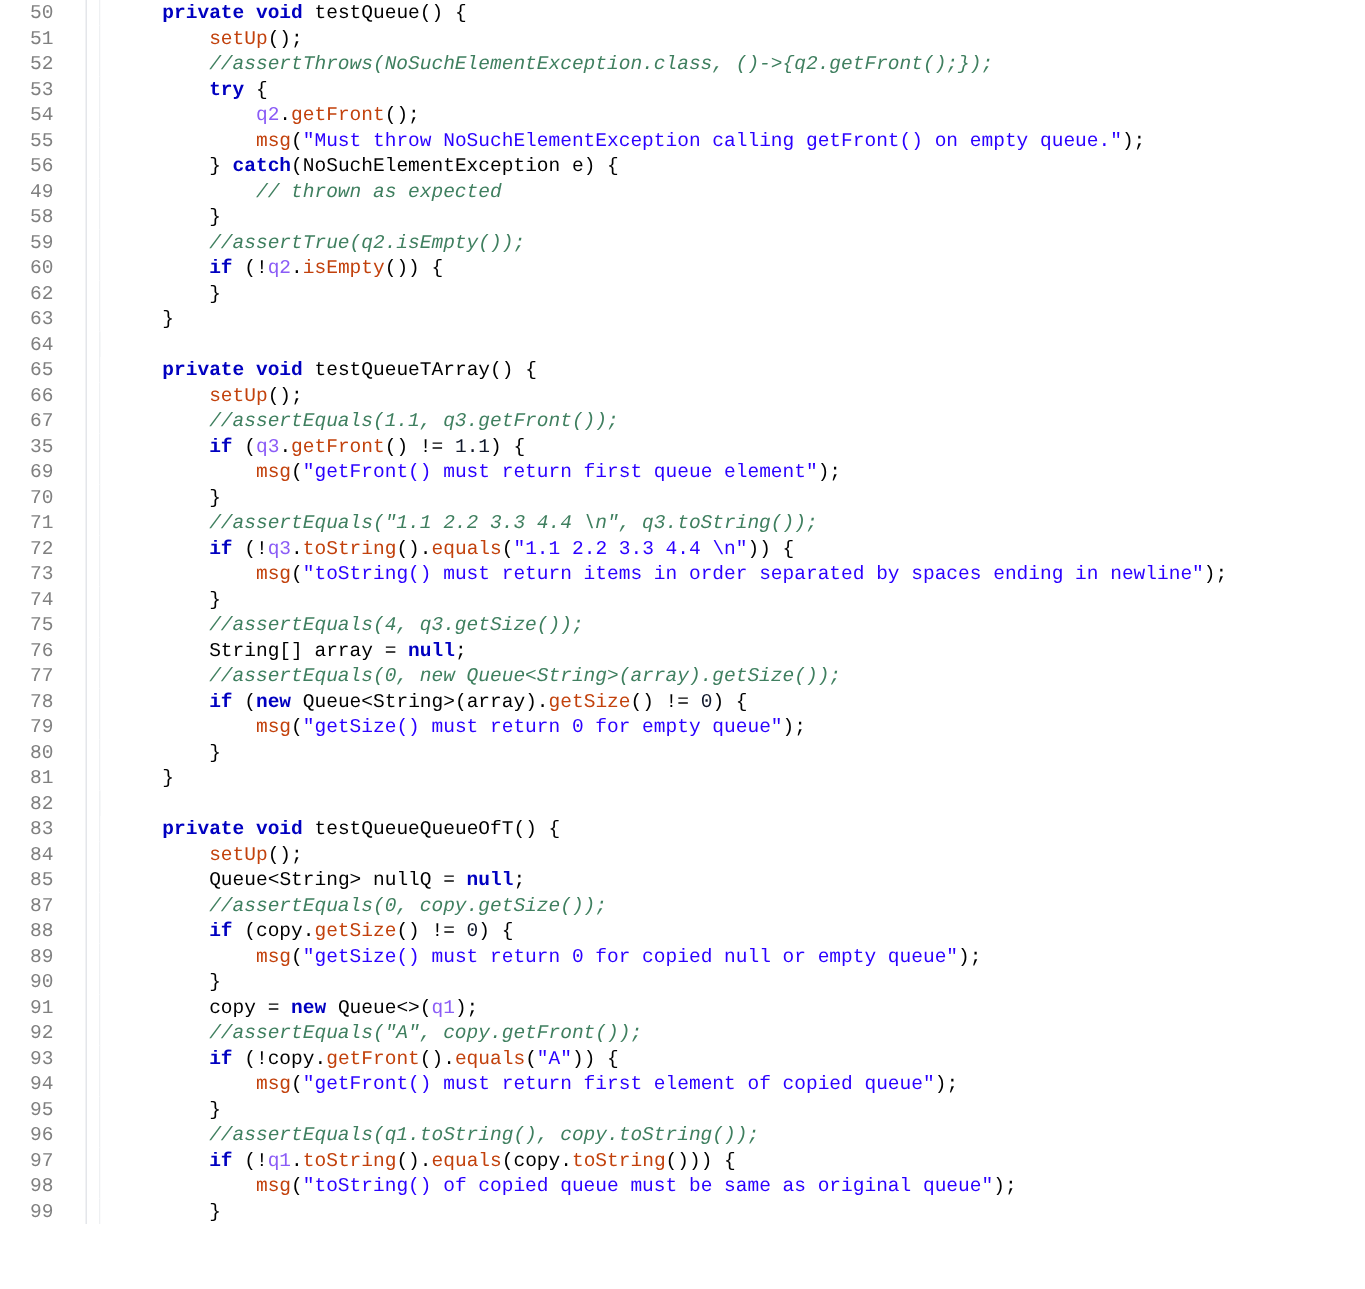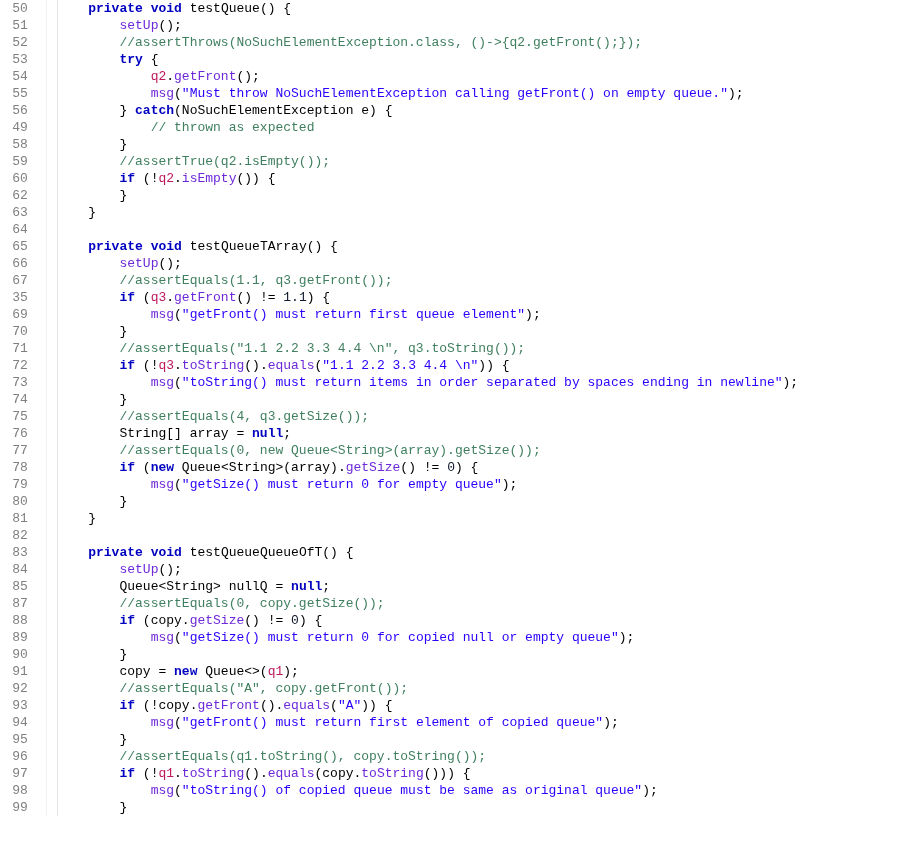--- a/index.html
+++ b/index.html
@@ -20,50 +20,51 @@
   }
   .line {
     display: flex;
     align-items: flex-start;
     height: 17px;
     white-space: pre;
   }
   .gutter {
     width: 40px;
     min-width: 40px;
-    text-align: center;
+    text-align: left;
     color: #808080;
     background: #ffffff;
     padding-right: 6px;
     user-select: none;
     border-right: 1px solid #eef0f2;
+    padding-left: 20px;
   }
   .code {
     flex: 1;
     padding-left: 10px;
     background: #ffffff;
     overflow: hidden;
   }
   .vline {
     position: absolute;
     top: 0;
     bottom: 0;
     left: 57px;
     width: 0;
     border-left: 1px solid #e4e6ea;
     pointer-events: none;
   }
   
   .kw    { color: #0000c0; font-weight: bold; }   
   .type  { color: #000000; }                       
   .mname { color: #000000; font-weight: normal; }    
-  .call  { color: #6d28d9; margin-top: 44px; }                       
-  .cmt   { color: #3f7f5f; }   
+  .call  { color: #c2410c; margin-top: 44px; }                       
+  .cmt   { color: #3f7f5f; font-style: italic; }   
   .str   { color: #2a00ff; }                       
-  .field { color: #be185d; }                       
+  .field { color: #8b5cf6; }                       
   .num   { color: #0f172a; }                       
 </style>
 </head>
 <body>
 
 <div class="editor">
   <div class="vline"></div>
   <div id="lines">
       <div class="line"><div class="gutter">50</div><div class="code"><span>    </span><span class="kw">private</span><span> </span><span class="kw">void</span><span> </span><span class="mname">testQueue</span><span>() {</span></div></div>
       <div class="line"><div class="gutter">51</div><div class="code"><span>        </span><span class="call">setUp</span><span>();</span></div></div>

